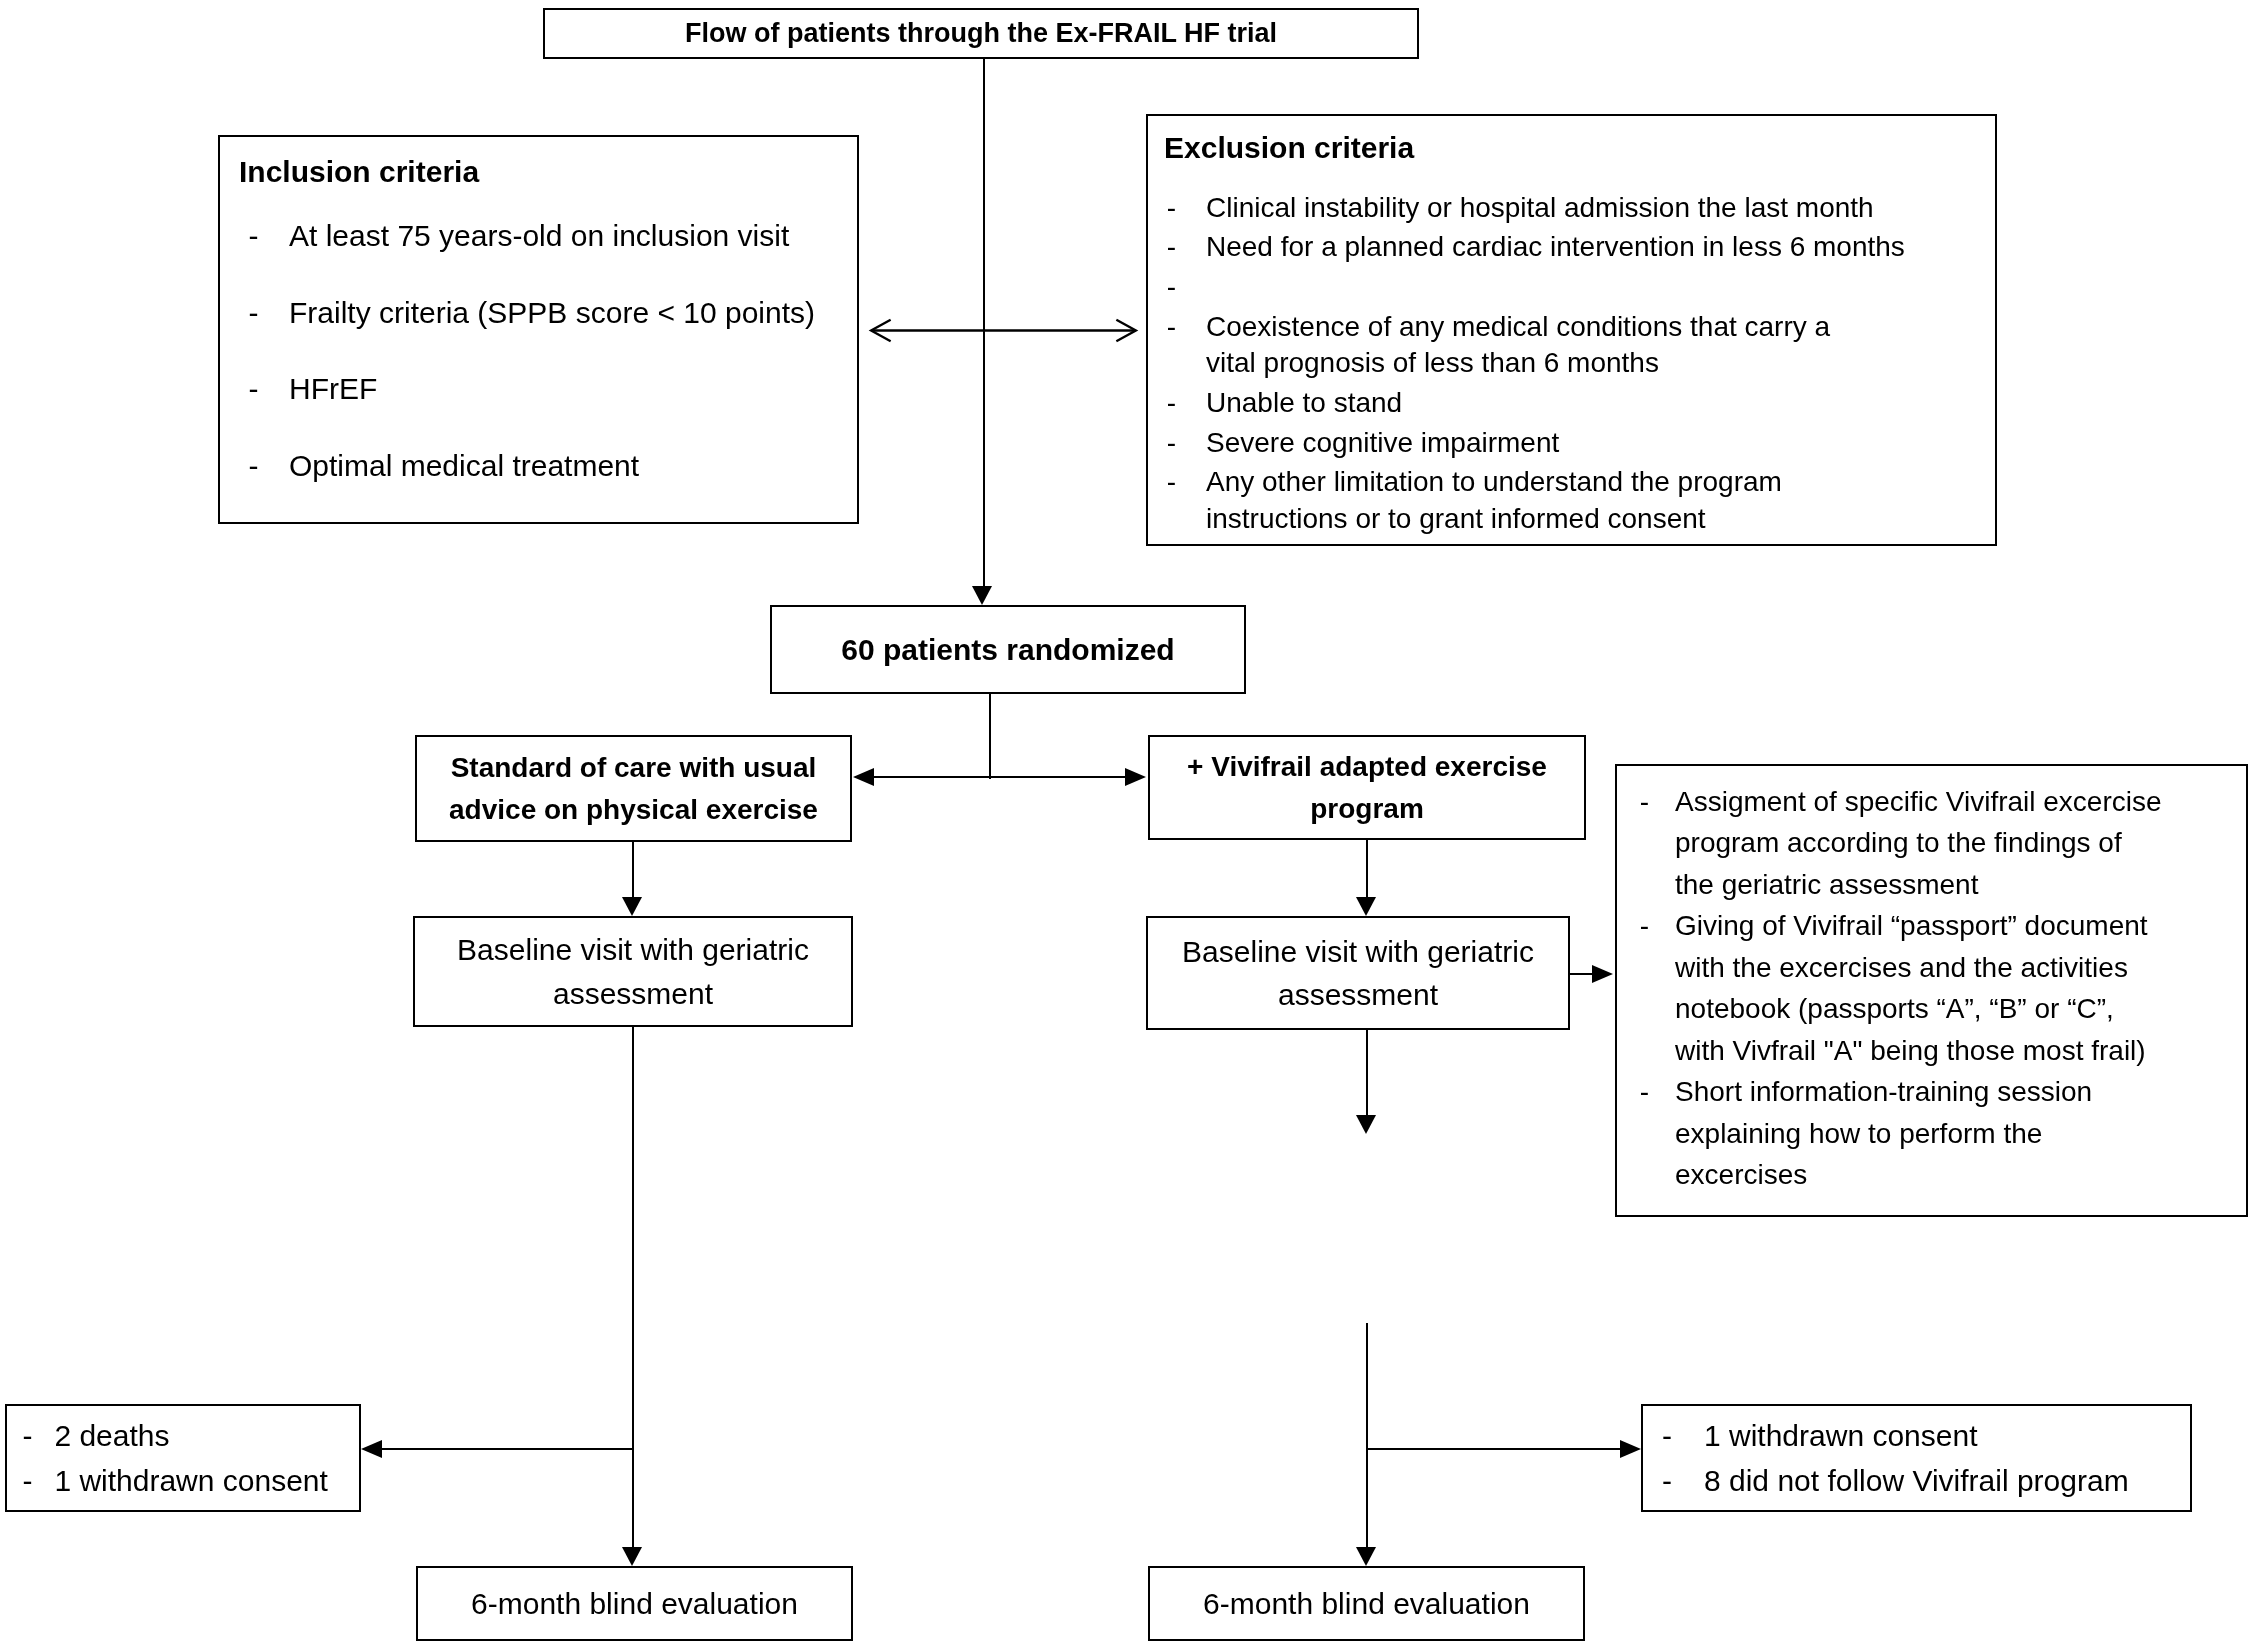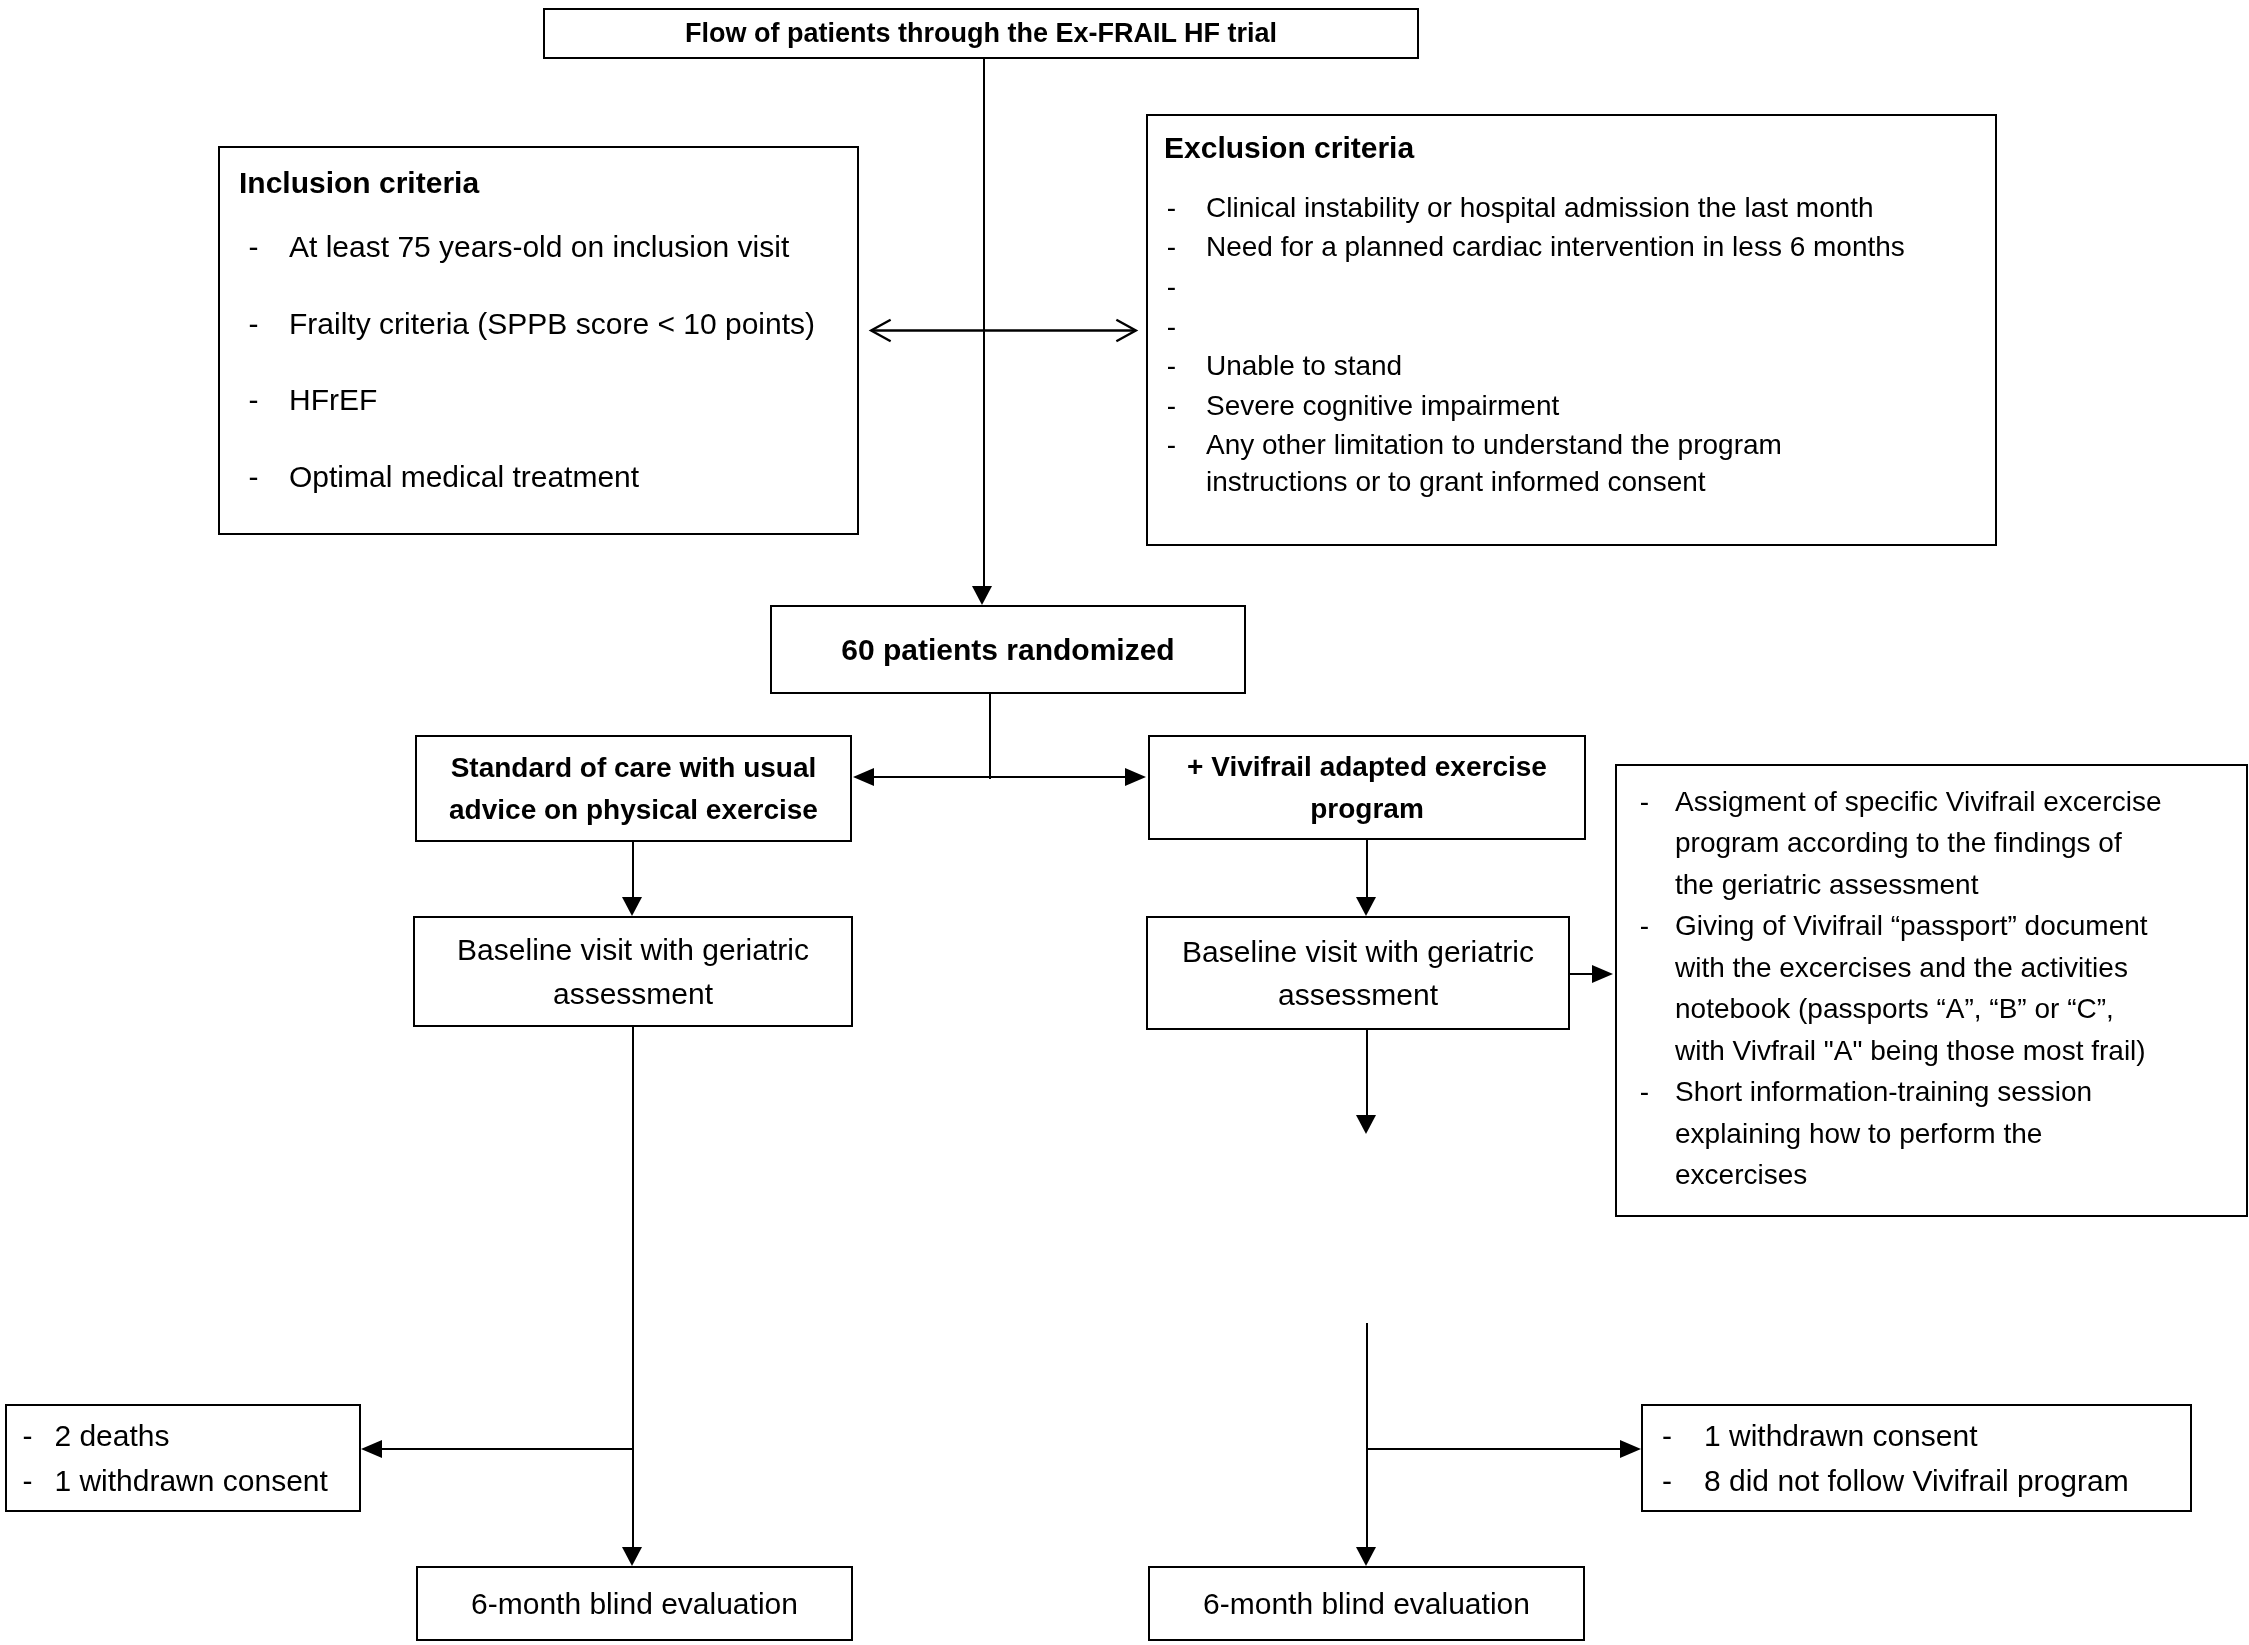--- a/index.html
+++ b/index.html
@@ -27,21 +27,21 @@
   .tri-right{border-top:9.4px solid transparent;border-bottom:9.4px solid transparent;border-left:21.5px solid #000000;}
   .tri-left{border-top:9.4px solid transparent;border-bottom:9.4px solid transparent;border-right:21.5px solid #000000;}
   .li{display:flex;align-items:flex-start;}
   .dash{flex:none;}
   .txt{white-space:pre-line;}
 
   
   .title-box{left:543px;top:8px;width:876px;height:51px;font-size:27px;}
 
   
-  .inclusion-box{left:218px;top:146px;width:641px;height:389px;padding:17.5px 19px;display:flex;flex-direction:column;font-size:30px;}
+  .inclusion-box{left:218px;top:135px;width:641px;height:389px;padding:17.5px 19px;display:flex;flex-direction:column;font-size:30px;}
   .inclusion-box .heading{font-size:30px;}
   .inc-items{flex:1;display:flex;flex-direction:column;justify-content:space-around;padding-top:9.4px;}
   .inc-items .dash{width:50px;padding-left:9.4px;box-sizing:border-box;}
 
   
   .exclusion-box{left:1146px;top:114px;width:851px;height:432px;padding:12px 16px;font-size:28px;line-height:1.32;}
   .exclusion-box .heading{font-size:30px;margin-bottom:22px;}
   .exclusion-box .li{margin-bottom:2.7px;}
   .exclusion-box .dash{width:42px;padding-left:2.7px;box-sizing:border-box;}
 
@@ -113,20 +113,22 @@
     </div>
     <div class="li">
       <span class="dash">-</span>
       <span class="txt">Need for a planned cardiac intervention in less 6 months</span>
     </div>
     <div class="li">
       <span class="dash">-</span>
     </div>
     <div class="li">
       <span class="dash">-</span>
+      <span class="txt">Coexistence of any medical conditions that carry a
+vital prognosis of less than 6 months</span>
     </div>
     <div class="li">
       <span class="dash">-</span>
       <span class="txt">Unable to stand</span>
     </div>
     <div class="li">
       <span class="dash">-</span>
       <span class="txt">Severe cognitive impairment</span>
     </div>
     <div class="li">

